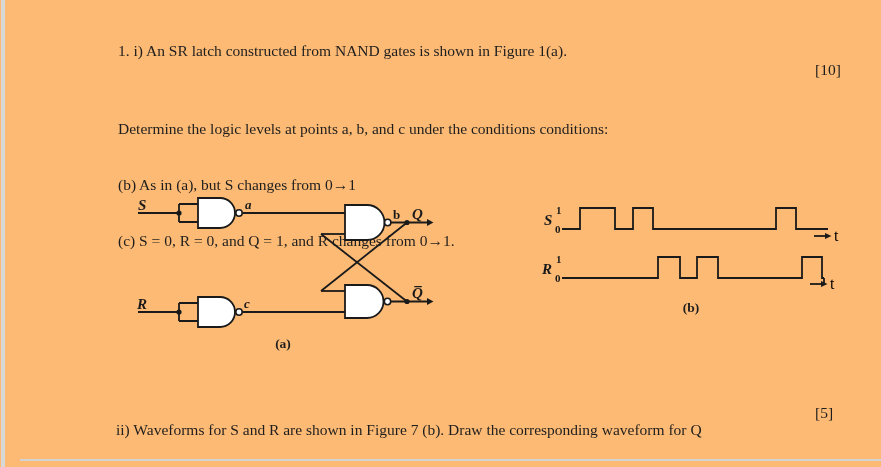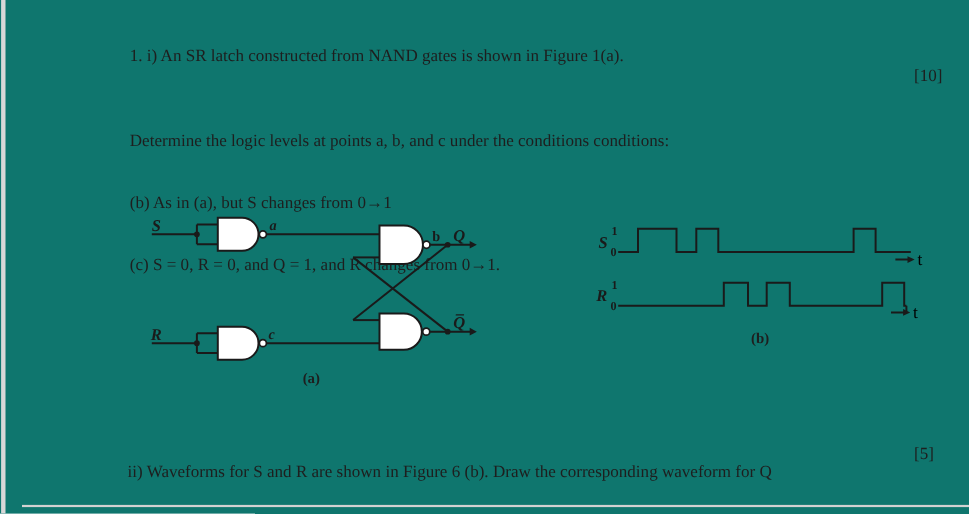--- a/index.html
+++ b/index.html
@@ -1,23 +1,23 @@
 <!DOCTYPE html>
 <html><head>
 <meta charset="utf-8">
 <style>
   html,body{margin:0;padding:0;background:#f2f2f2;}
   .page{
-    position:relative;width:881px;height:467px;background:#0f766e;
+    position:relative;width:881px;height:467px;background:#fdba74;
     font-family:"Liberation Serif",serif;color:#1e1e1e;overflow:hidden;
   }
   .edge-strip{position:absolute;left:1px;top:0;width:4px;height:467px;background:#d8d8d8;}
   .bottom-rule{position:absolute;left:20px;top:459px;width:861px;height:2px;background:#d2d2d2;}
   .txt{position:absolute;font-size:15.5px;line-height:18.6px;white-space:pre;}
-  .marks{position:absolute;font-size:15.5px;margin-left:16px;}
+  .marks{position:absolute;font-size:15.5px;}
   .cap{position:absolute;font-size:13.5px;font-weight:bold;text-align:center;width:34px;}
   svg{position:absolute;overflow:visible;}
   .wire{stroke:#1a1a1a;stroke-width:1.8;fill:none;}
   .gate{stroke:#1a1a1a;stroke-width:1.8;fill:#ffffff;}
   .bubble{stroke:#1a1a1a;stroke-width:1.6;fill:#ffffff;}
   .dot{fill:#1a1a1a;}
   .ah{fill:#1a1a1a;}
   .lbl-main{font:italic bold 15px "Liberation Serif",serif;fill:#1a1a1a;}
   .lbl-sub{font:bold 11px "Liberation Serif",serif;fill:#1a1a1a;}
   .lbl-pt{font:italic bold 13px "Liberation Serif",serif;fill:#1a1a1a;}
@@ -114,19 +114,19 @@
       <path class="wire" d="M824,278 V283"></path>
       <path class="wire" d="M810,284 H822"></path>
       <polygon class="ah" points="821,281 827.5,284 821,287"></polygon>
       <text class="lbl-t" x="830" y="289">t</text>
     </g>
   </svg>
 
   <div class="cap" style="left:674px;top:300px;">(b)</div>
 
   <div class="txt" style="left:116px;top:384px;">
-    <div>ii) Waveforms for S and R are shown in Figure 6 (b). Draw the corresponding waveform for Q</div>
+    <div>ii) Waveforms for S and R are shown in Figure 7 (b). Draw the corresponding waveform for Q</div>
     
   </div>
   <div class="marks" style="left:815px;top:404px;">[5]</div>
 
   <div class="bottom-rule"></div>
 </div>
 
 </body></html>

